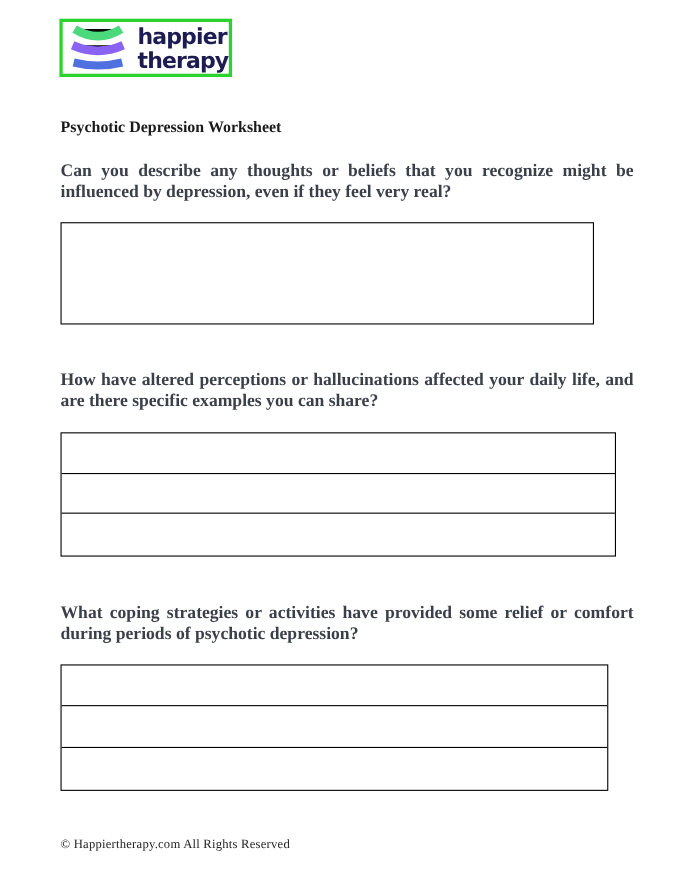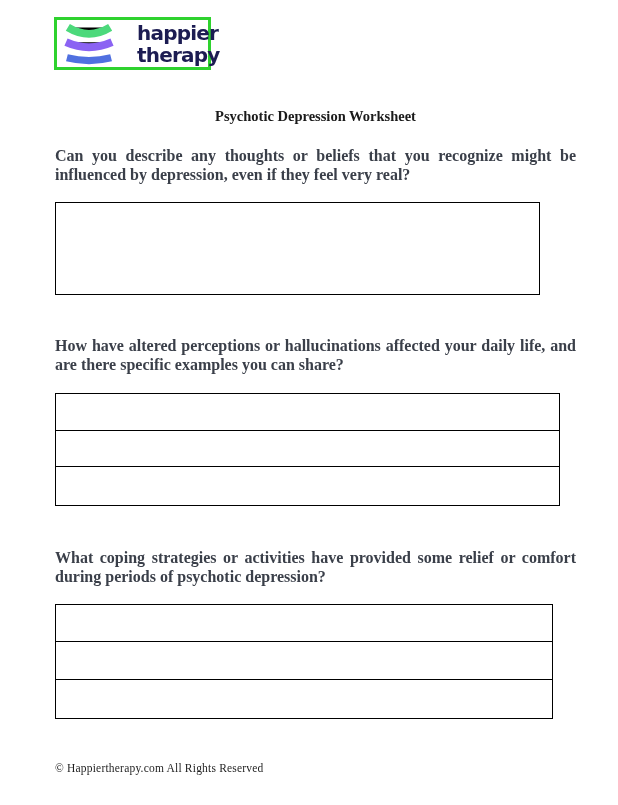--- a/index.html
+++ b/index.html
@@ -16,23 +16,23 @@
   
   .logo {
     position: absolute;
     left: 54px;
     top: 17px;
     width: 157px;
     height: 53px;
     border: 3px solid var(--logo-border, #2ed22e);
     background: #ffffff;
     display: flex;
-    align-items: center;
+    align-items: flex-end;
     padding: 1px 2px 1px 3px;
-    gap: 19px;
+    gap: 7px;
   }
   .logo-waves { flex: 0 0 auto; display: block; }
   .wave1 { stroke: var(--wave-green, #4cd97b); }
   .wave2 { stroke: var(--wave-purple, #8b63f3); }
   .wave3 { stroke: var(--wave-blue, #5070e0); }
   .logo-text {
     display: flex;
     flex-direction: column;
     font-family: "DejaVu Sans", "Liberation Sans", sans-serif;
     font-weight: bold;
@@ -41,21 +41,20 @@
     letter-spacing: -0.8px;
     color: var(--logo-text, #1c1c52);
   }
 
   
   .title {
     position: absolute;
     left: 55px;
     top: 108px;
     width: 521px;
-    text-align: center;
     font-size: 14.5px;
     font-weight: bold;
     color: var(--title-text, #1a1a1a);
   }
 
   
   .question {
     position: absolute;
     left: 55px;
     width: 521px;

